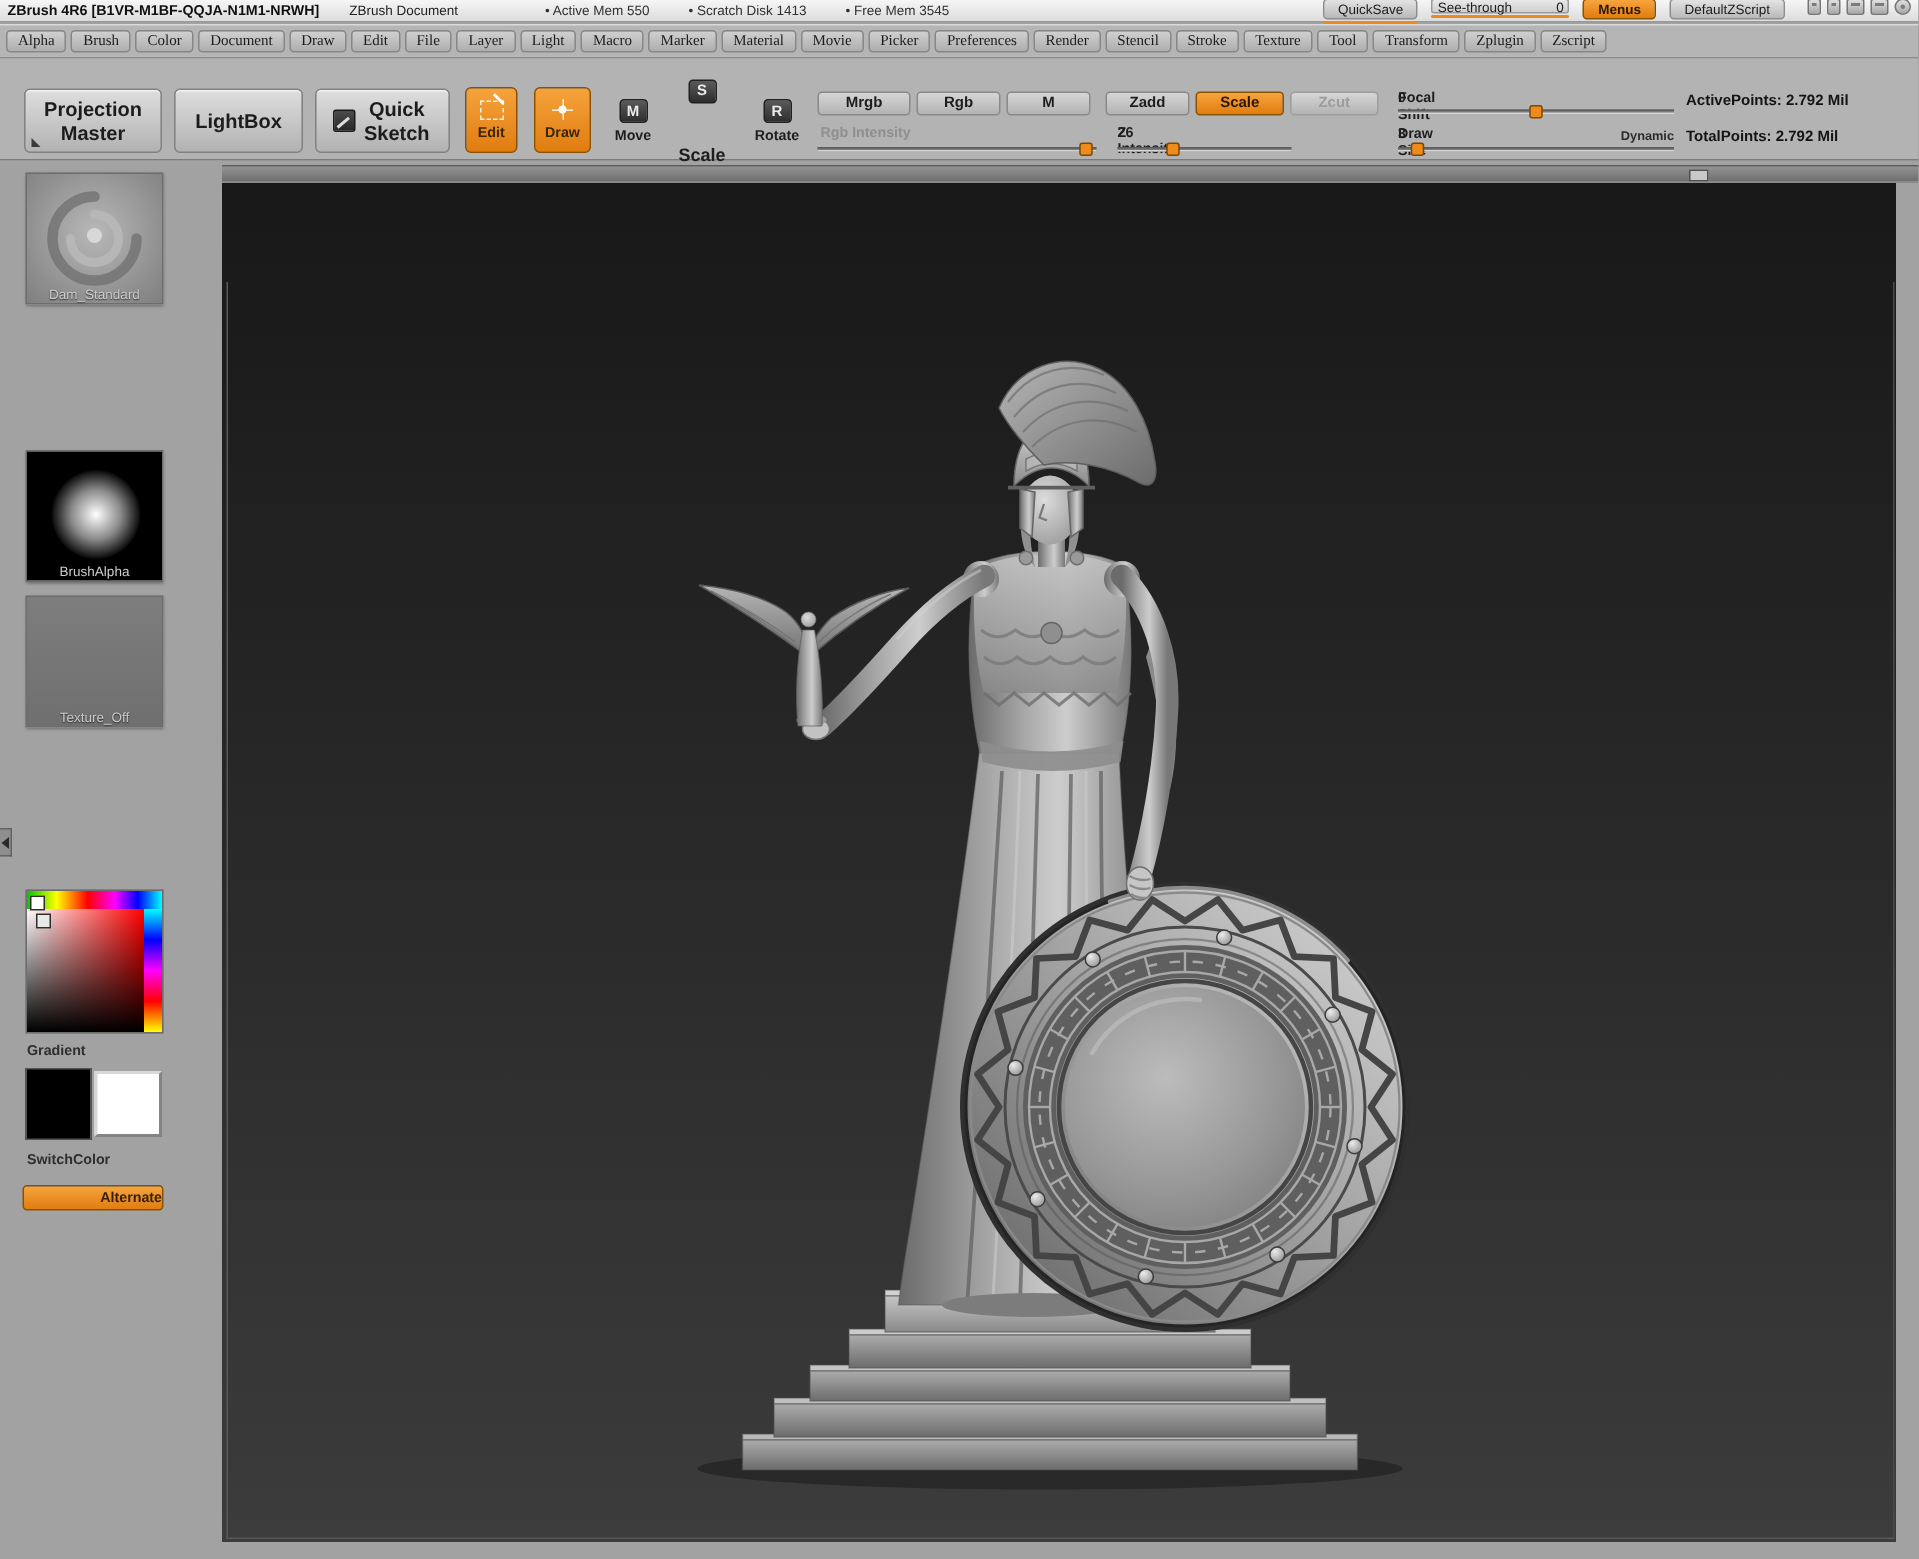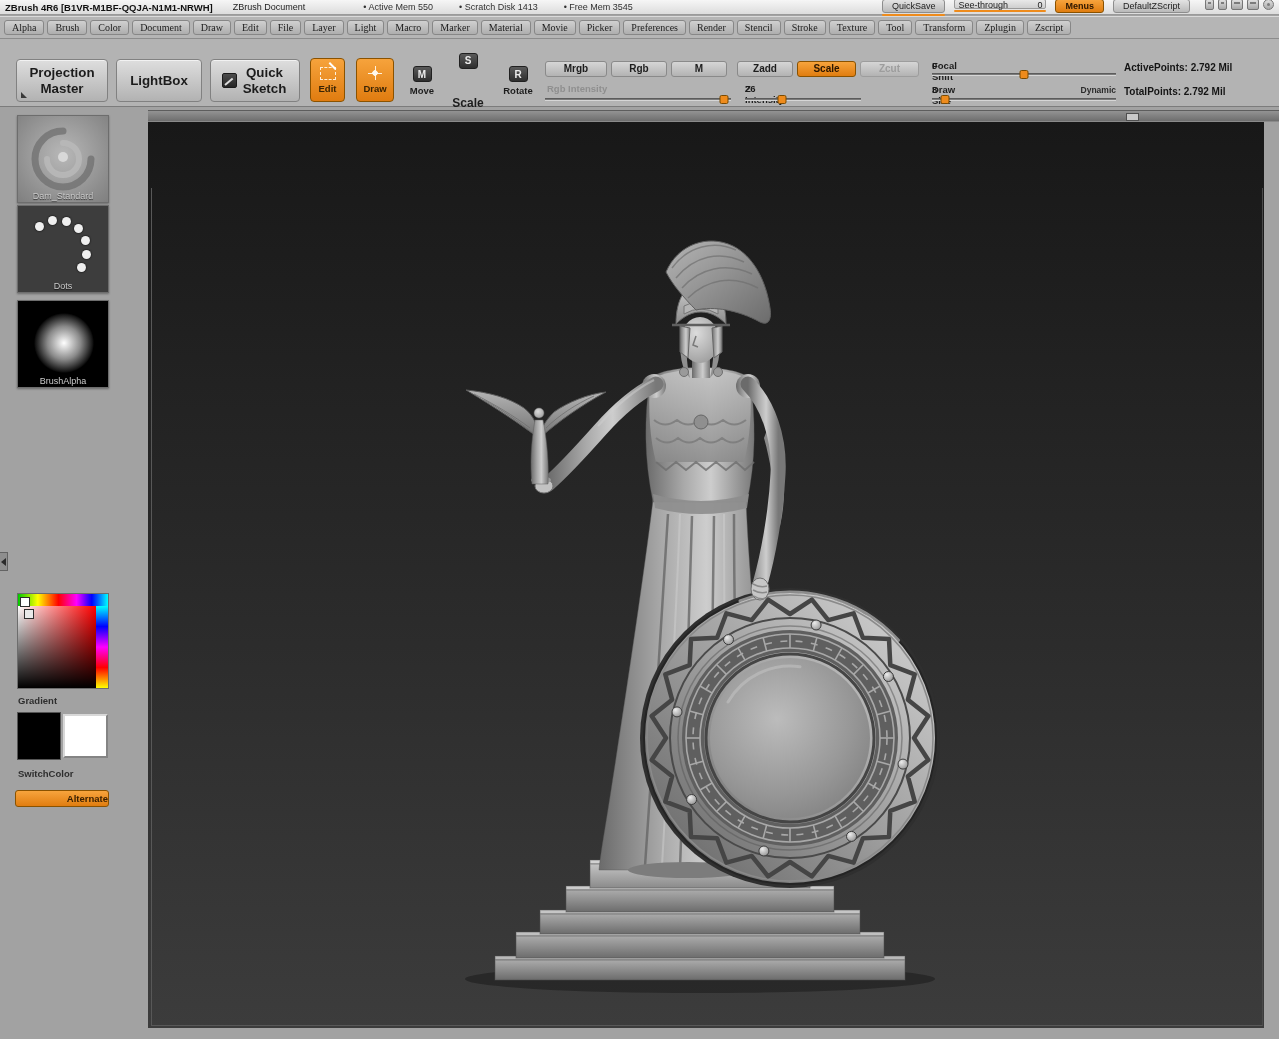--- a/index.html
+++ b/index.html
@@ -265,35 +265,28 @@
     <svg width="90" height="86" viewBox="0 0 90 86">
       <g fill="none" stroke-linecap="round">
         <path d="M45,15 a28,28 0 1 0 28,28" stroke="#6f6f6f" stroke-width="7" opacity=".75"></path>
         <path d="M45,27 a16,16 0 1 1 -16,16" stroke="#b8b8b8" stroke-width="6" opacity=".9"></path>
         <circle cx="45" cy="41" r="5" fill="#d8d8d8" stroke="none"></circle>
       </g>
     </svg>
     <span class="thumb-label">Dam_Standard</span>
   </div>
 
-  <div class="thumb t-stroke">
-    <span class="dot" style="left:17px; top:16px;"></span>
-    <span class="dot" style="left:30px; top:10px;"></span>
-    <span class="dot" style="left:44px; top:11px;"></span>
-    <span class="dot" style="left:56px; top:18px;"></span>
-    <span class="dot" style="left:63px; top:30px;"></span>
-    <span class="dot" style="left:64px; top:44px;"></span>
-    <span class="dot" style="left:59px; top:57px;"></span>
-    <span class="thumb-label">Dots</span>
-  </div>
 
   <div class="thumb t-alpha">
     <span class="thumb-label">BrushAlpha</span>
   </div>
 
+  <div class="thumb t-tex">
+    <span class="thumb-label">Texture_Off</span>
+  </div>
 
 
   <div class="picker">
     <span class="hue-h"></span>
     <span class="hue-v"></span>
     <span class="sv"></span>
     <span class="psw" style="left:2px; top:3px;"></span>
     <span class="psw" style="left:6px; top:15px; background:#e9e9e9;"></span>
   </div>
   <span class="tray-label" style="top:588px;">Gradient</span>

